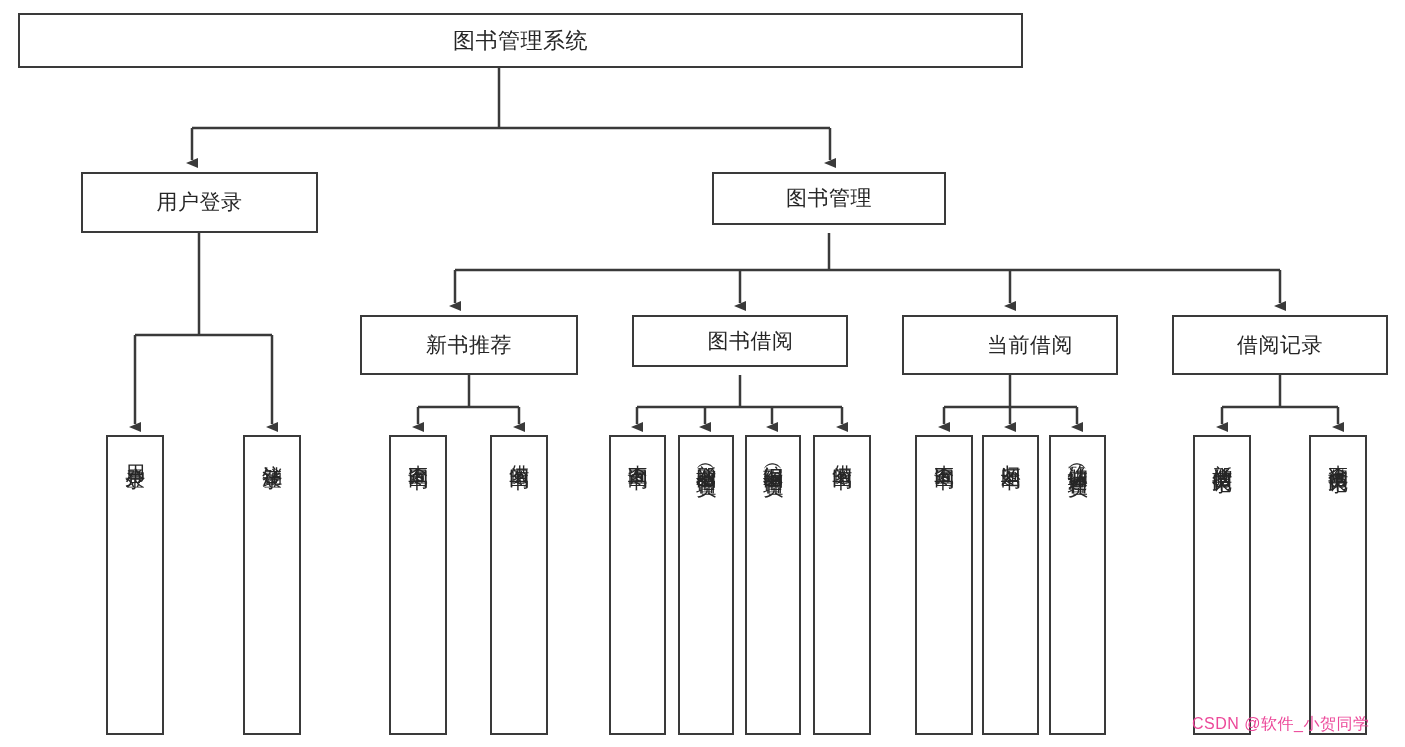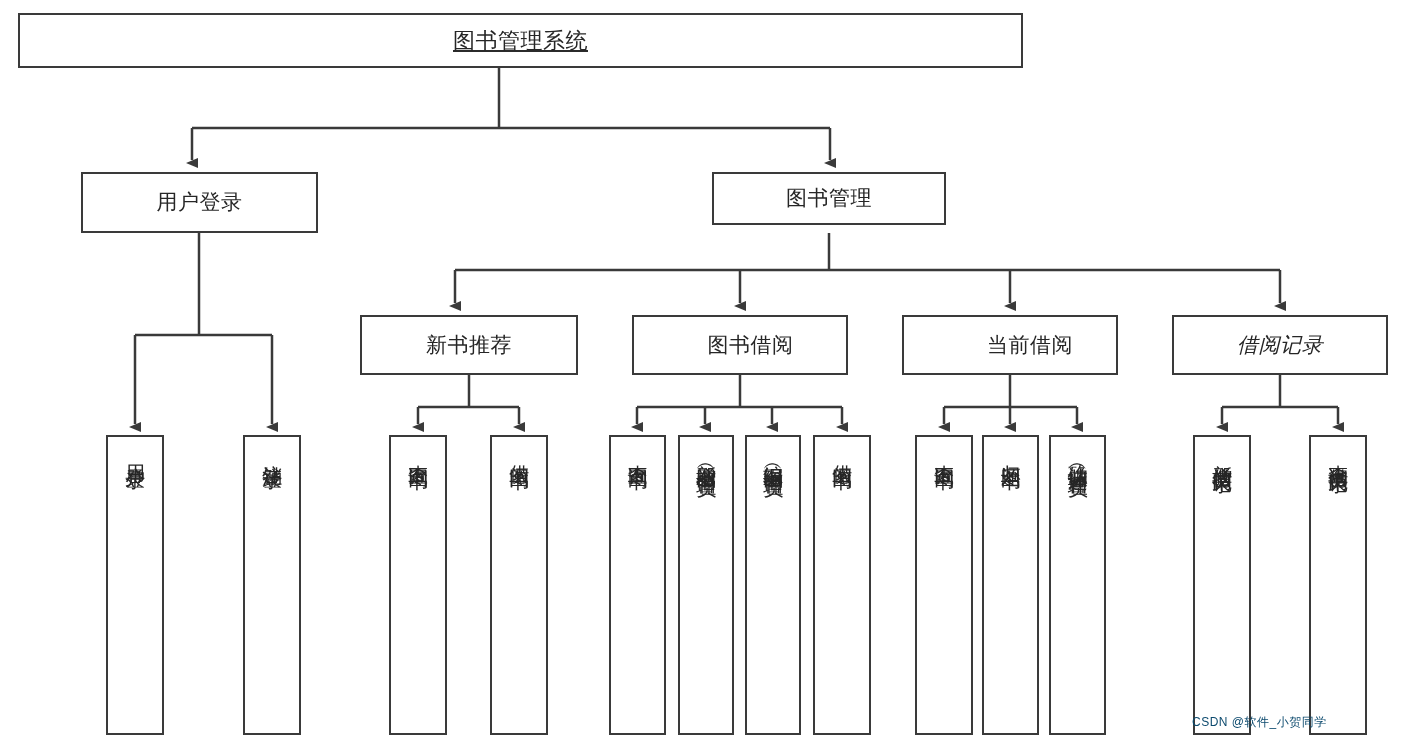--- a/index.html
+++ b/index.html
@@ -54,22 +54,22 @@
     font-size: 20px;
     line-height: 1.28;
     letter-spacing: 2px;
     white-space: normal;
     max-height: 282px;
   }
   #watermark {
     position: absolute;
     left: 1192px;
     top: 714px;
-    font-size: 12px;
-    color: #0c4a6e;
+    font-size: 16px;
+    color: #ec4899;
     letter-spacing: 0.5px;
     white-space: nowrap;
   }
 </style>
 </head>
 <body>
 
 <div id="canvas">
 
   <svg id="wires" viewBox="0 0 1405 747">
@@ -115,41 +115,41 @@
       <path d="M1010,407 L1010,424" marker-end="url(#arrow)"></path>
       <path d="M1077,407 L1077,424" marker-end="url(#arrow)"></path>
 
       <path d="M1280,375 L1280,407"></path>
       <path d="M1222,407 L1338,407"></path>
       <path d="M1222,407 L1222,424" marker-end="url(#arrow)"></path>
       <path d="M1338,407 L1338,424" marker-end="url(#arrow)"></path>
     </g>
   </svg>
 
-  <div class="node root" style="left:18px; top:13px; width:1005px; height:55px;text-decoration:underline;">
+  <div class="node root" style="left:18px; top:13px; width:1005px; height:55px;">
     <span class="label">图书管理系统</span>
   </div>
 
   <div class="node" style="left:81px; top:172px; width:237px; height:61px;">
     <span class="label">用户登录</span>
   </div>
   <div class="node" style="left:712px; top:172px; width:234px; height:53px;">
     <span class="label">图书管理</span>
   </div>
 
   <div class="node" style="left:360px; top:315px; width:218px; height:60px;">
     <span class="label">新书推荐</span>
   </div>
-  <div class="node" style="left:632px; top:315px; width:216px; height:60px;padding-left:21px;">
+  <div class="node" style="left:632px; top:315px; width:216px; height:52px;padding-left:21px;">
     <span class="label">图书借阅</span>
   </div>
   <div class="node" style="left:902px; top:315px; width:216px; height:60px;padding-left:40px;">
     <span class="label">当前借阅</span>
   </div>
-  <div class="node" style="left:1172px; top:315px; width:216px; height:60px;font-style:italic;">
+  <div class="node" style="left:1172px; top:315px; width:216px; height:60px;">
     <span class="label">借阅记录</span>
   </div>
 
   <div class="node leaf" style="left:106px; top:435px; width:58px; height:300px;">
     <span class="label">用户登录</span>
   </div>
   <div class="node leaf" style="left:243px; top:435px; width:58px; height:300px;">
     <span class="label">注销登录</span>
   </div>
 

